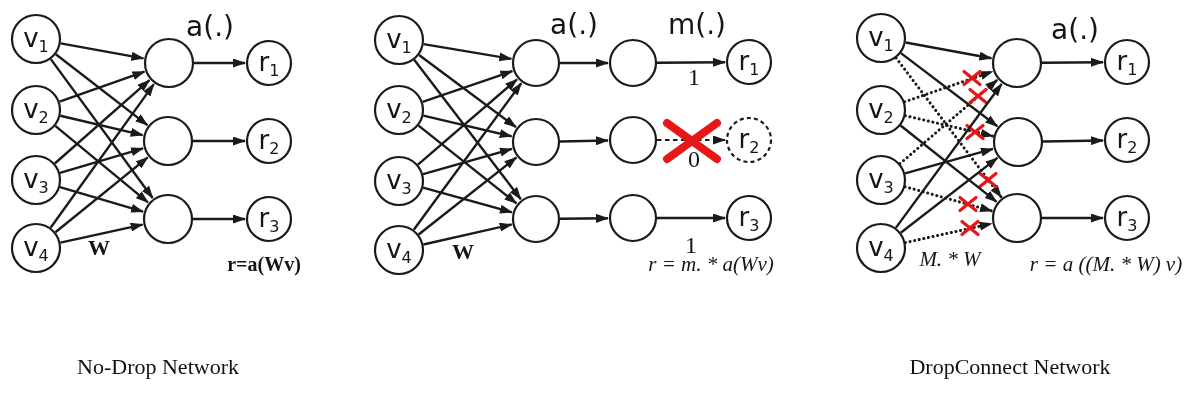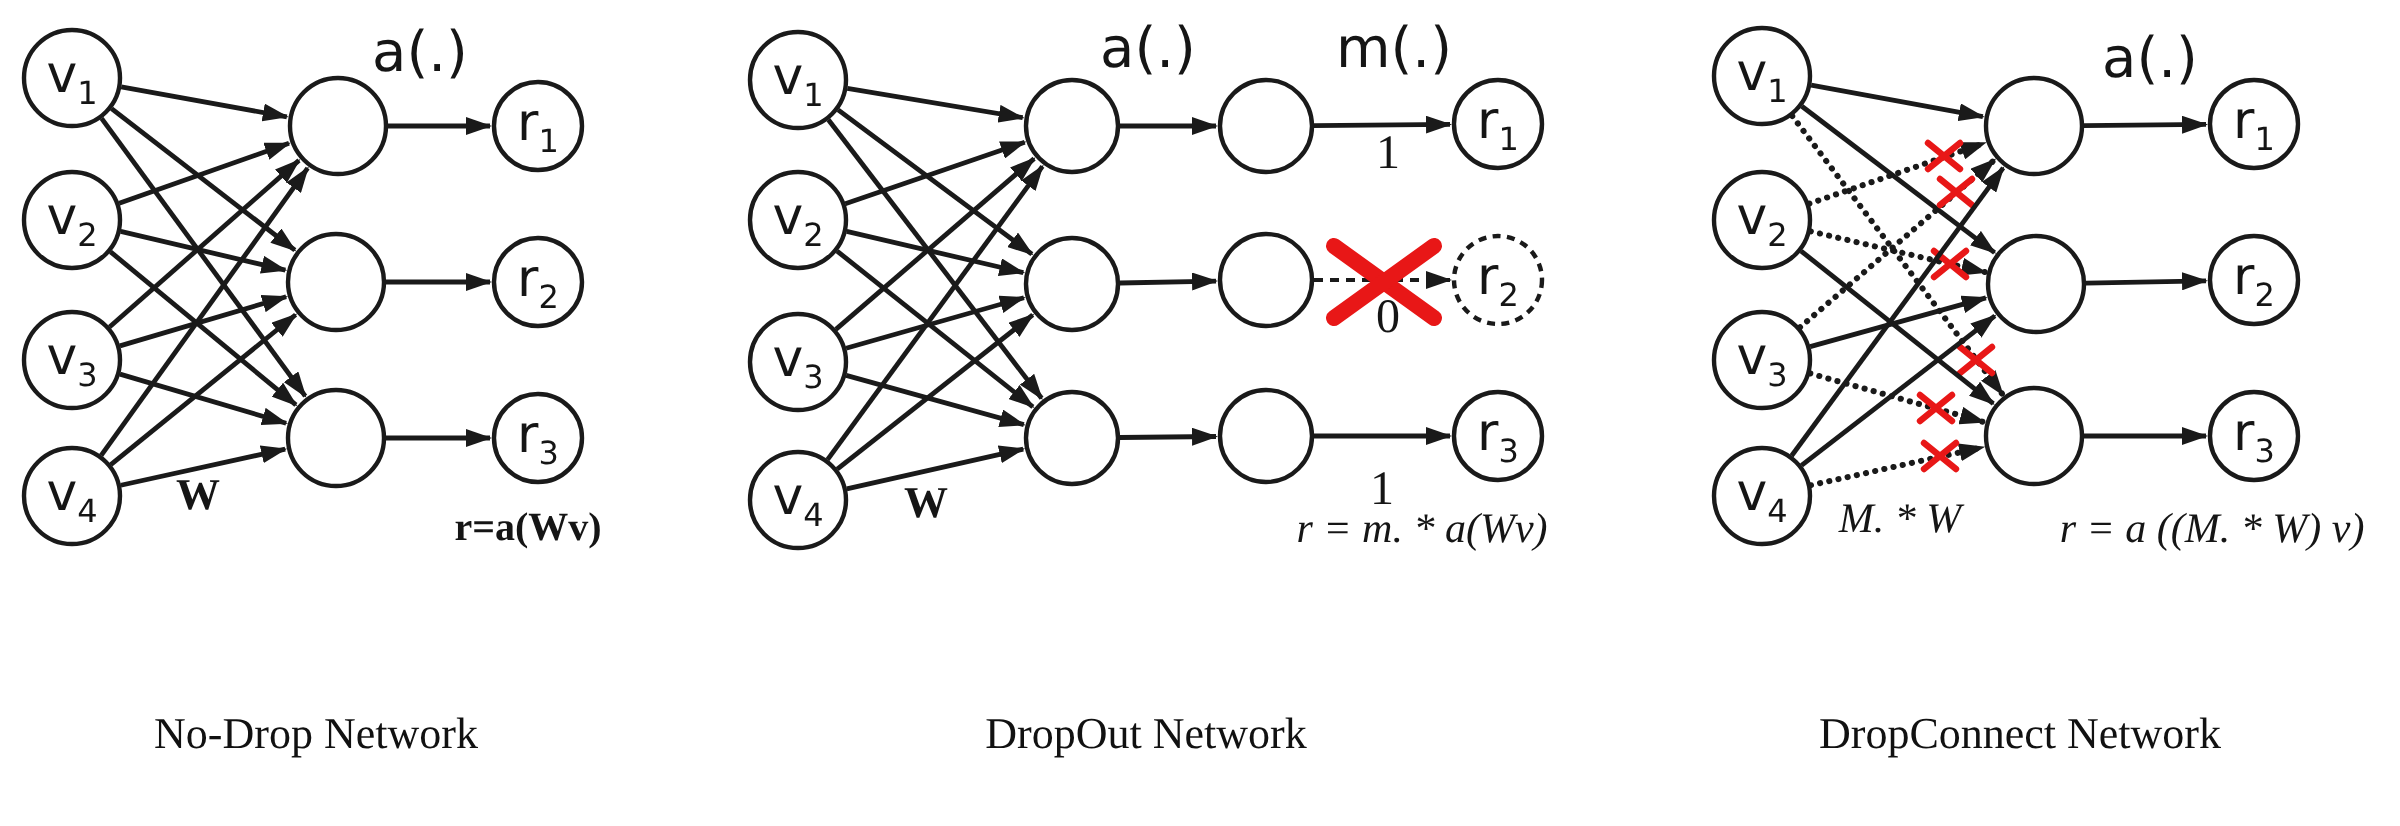--- a/index.html
+++ b/index.html
@@ -158,15 +158,14 @@
         <circle cx="1127" cy="140" r="22" fill="#ffffff" stroke="#1a1a1a" stroke-width="2.2"></circle>
         <text x="1127" y="139"><tspan class="f-nodebase">r</tspan><tspan class="f-nodesub" dy="8">2</tspan></text>
         <circle cx="1127" cy="218" r="22" fill="#ffffff" stroke="#1a1a1a" stroke-width="2.2"></circle>
         <text x="1127" y="217"><tspan class="f-nodebase">r</tspan><tspan class="f-nodesub" dy="8">3</tspan></text>
         <text x="1075" y="29" class="f-act">a(.)</text>
         <text x="950" y="259" class="f-witalic">M. * W</text>
         <text x="1106" y="264" class="f-formula-italic">r = a ((M. * W) v)</text>
       </g>
     </svg>
   <div class="caption" style="left: -42px; top: 354px;">No-Drop Network</div>
-  <div class="caption" style="left: 373px; top: 354px;">DropOut Network</div>
   <div class="caption" style="left: 810px; top: 354px;">DropConnect Network</div>
 </div>
 
 </body></html>

